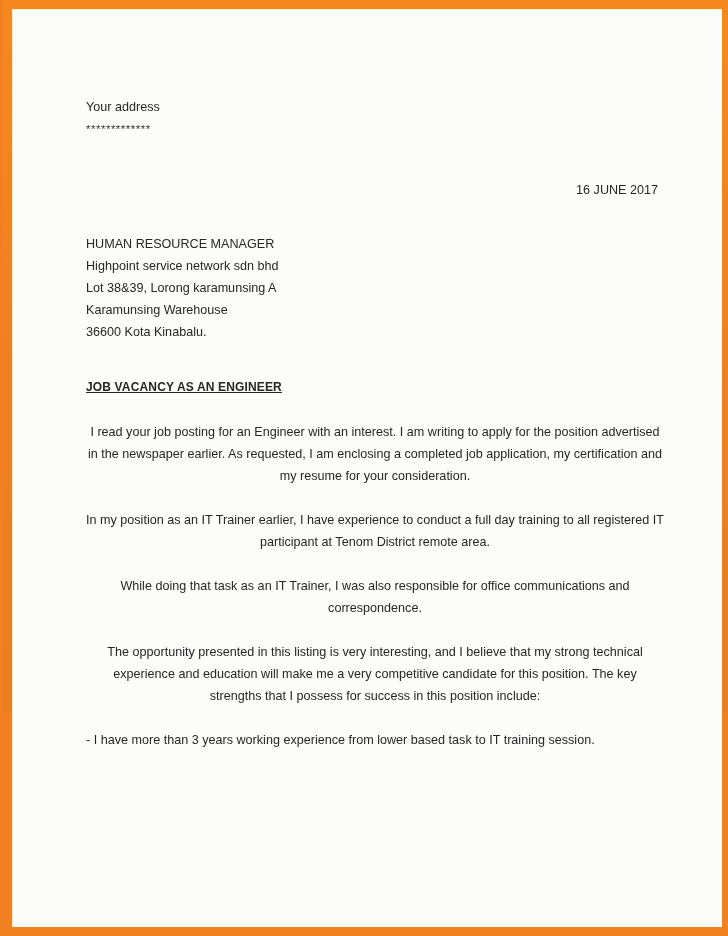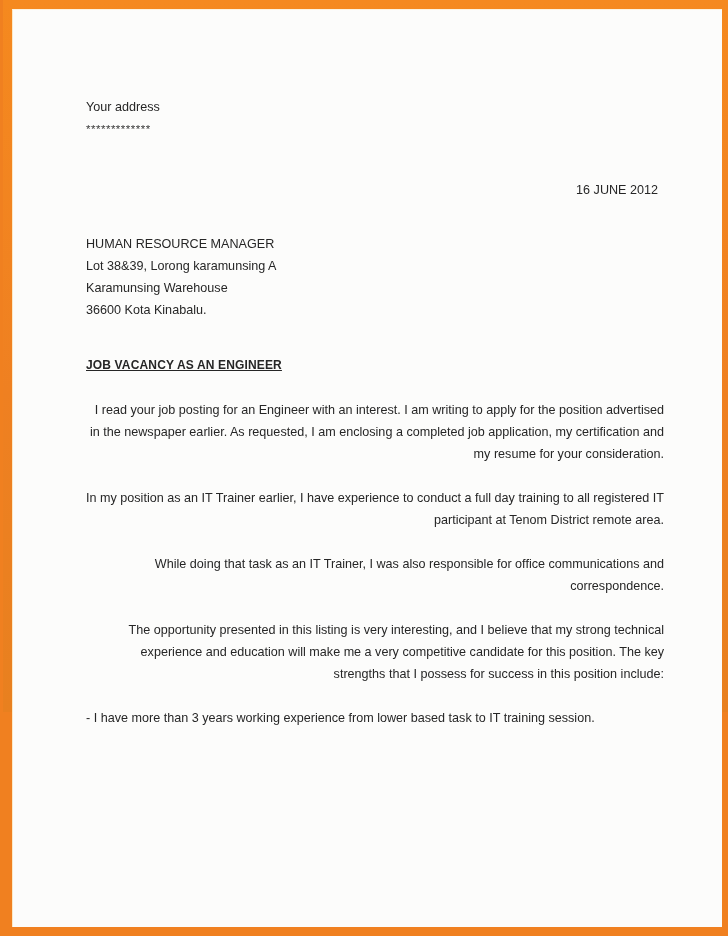--- a/index.html
+++ b/index.html
@@ -76,21 +76,21 @@
     margin-top: 33px;
     font-weight: bold;
     text-decoration: underline;
     display: inline-block;
     letter-spacing: 0.15px;
     font-size: 12px;
   }
 
   .para {
     margin-top: 22px;
-    text-align: right;
+    text-align: center;
   }
 
   .para.first-para { margin-top: 23px; }
 
   .bullets {
     margin-top: 22px;
   }
 
   .bullet {
     text-align: left;
@@ -101,24 +101,25 @@
 
 <div class="scan-frame">
   <div class="page">
     <div class="sheet">
 
       <div class="sender-block">
         <div class="line">Your address</div>
         <div class="line stars">*************</div>
       </div>
 
-      <div class="line date-line">16 JUNE 2012</div>
+      <div class="line date-line">16 JUNE 2017</div>
 
       <div class="recipient-block">
         <div class="line">HUMAN RESOURCE MANAGER</div>
+        <div class="line">Highpoint service network sdn bhd</div>
         <div class="line">Lot 38&amp;39, Lorong karamunsing A</div>
         <div class="line">Karamunsing Warehouse</div>
         <div class="line">36600 Kota Kinabalu.</div>
       </div>
 
       <div>
         <div class="subject">JOB VACANCY AS AN ENGINEER</div>
       </div>
 
       <div class="para first-para">I read your job posting for an Engineer with an interest. I am writing to apply for the position advertised in the newspaper earlier. As requested, I am enclosing a completed job application, my certification and my resume for your consideration.</div>

